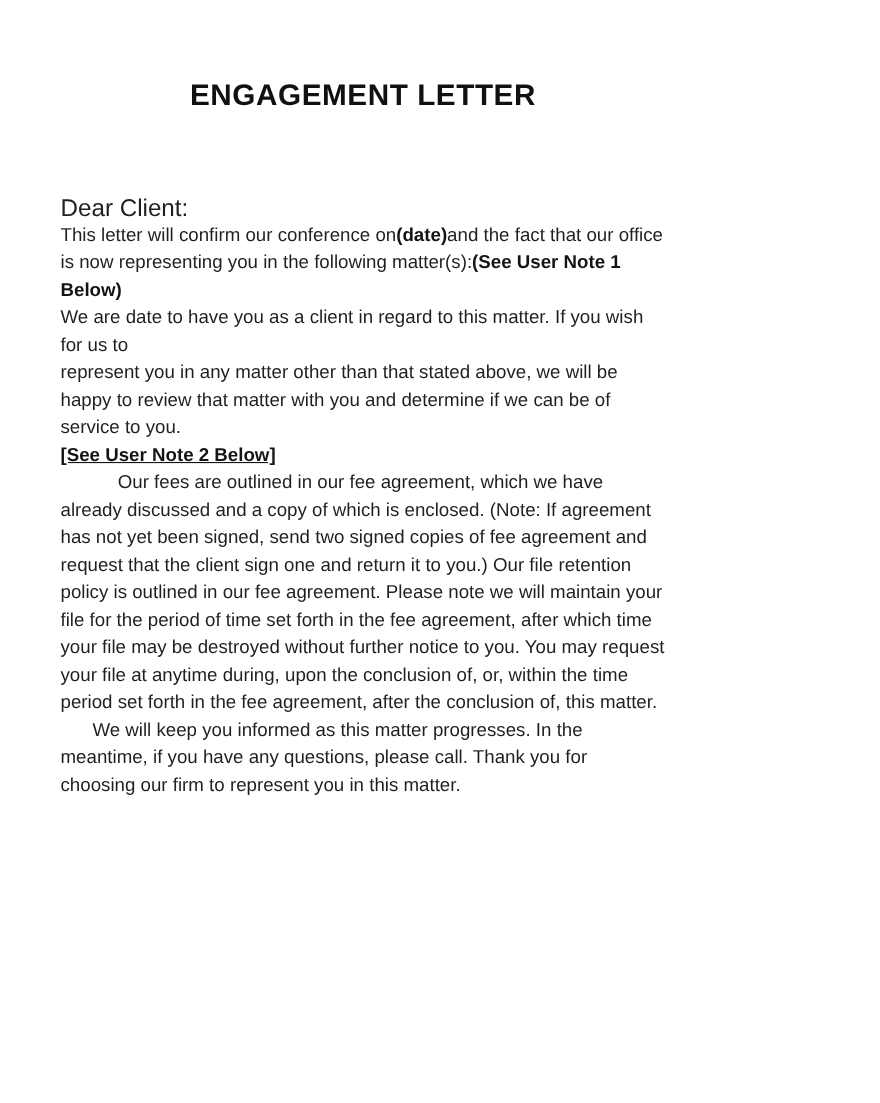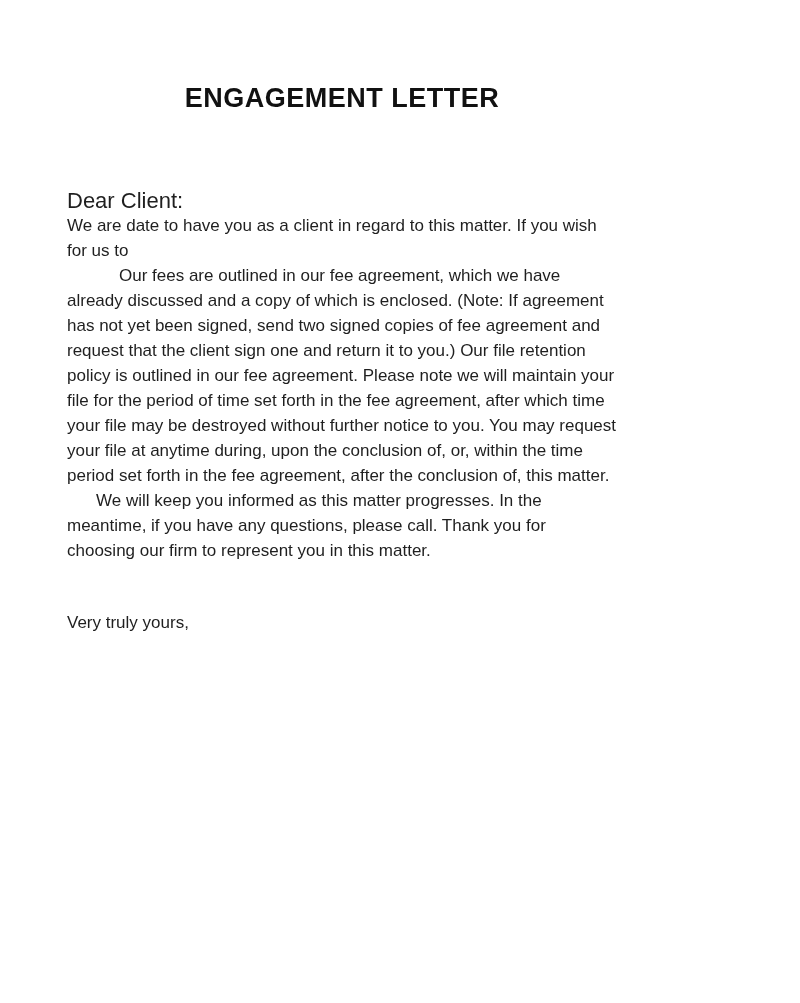--- a/index.html
+++ b/index.html
@@ -11,23 +11,22 @@
     width: 800px;
     height: 1003px;
     font-family: "Liberation Sans", "DejaVu Sans", sans-serif;
     color: #1f1f1f;
     overflow: hidden;
   }
   .page {
     box-sizing: border-box;
     width: 660px;
     height: 1003px;
-    padding: 12px 55px;
+    padding: 0 55px;
     background: #ffffff;
-    margin-left: 12px;
   }
   .doc-title {
     margin: 0;
     padding-top: 68px;
     text-align: center;
     font-size: 27px;
     font-weight: 700;
     letter-spacing: 0.5px;
     line-height: 36px;
     color: #111111;
@@ -54,24 +53,25 @@
 </style>
 </head>
 <body>
 
 <div class="page">
 
   <h1 class="doc-title">ENGAGEMENT LETTER</h1>
 
   <div class="salutation">Dear Client:</div>
 
+  <p class="body-para para-intro"><span>This letter will confirm our conference on</span><span class="b">(date)</span><span>and the fact that our office is now representing you in the following matter(s):</span><span class="b">(See User Note 1 Below)</span></p>
 
   <p class="body-para para-glad">We are date to have you as a client in regard to this matter. If you wish for us to</p>
 
+  <p class="body-para para-represent"><span>represent you in any matter other than that stated above, we will be happy to review that matter with you and determine if we can be of service to you. </span><span class="bu">[See User Note 2 Below]</span></p>
 
   <p class="body-para para-fees">Our fees are outlined in our fee agreement, which we have already discussed and a copy of which is enclosed. (Note: If agreement has not yet been signed, send two signed copies of fee agreement and request that the client sign one and return it to you.) Our file retention policy is outlined in our fee agreement. Please note we will maintain your file for the period of time set forth in the fee agreement, after which time your file may be destroyed without further notice to you. You may request your file at anytime during, upon the conclusion of, or, within the time period set forth in the fee agreement, after the conclusion of, this matter.</p>
 
   <p class="body-para para-keep">We will keep you informed as this matter progresses. In the meantime, if you have any questions, please call. Thank you for choosing our firm to represent you in this matter.</p>
 
-  <div class="closing">Very truly yours,</div>
 
 
 </div>
 
 </body></html>

